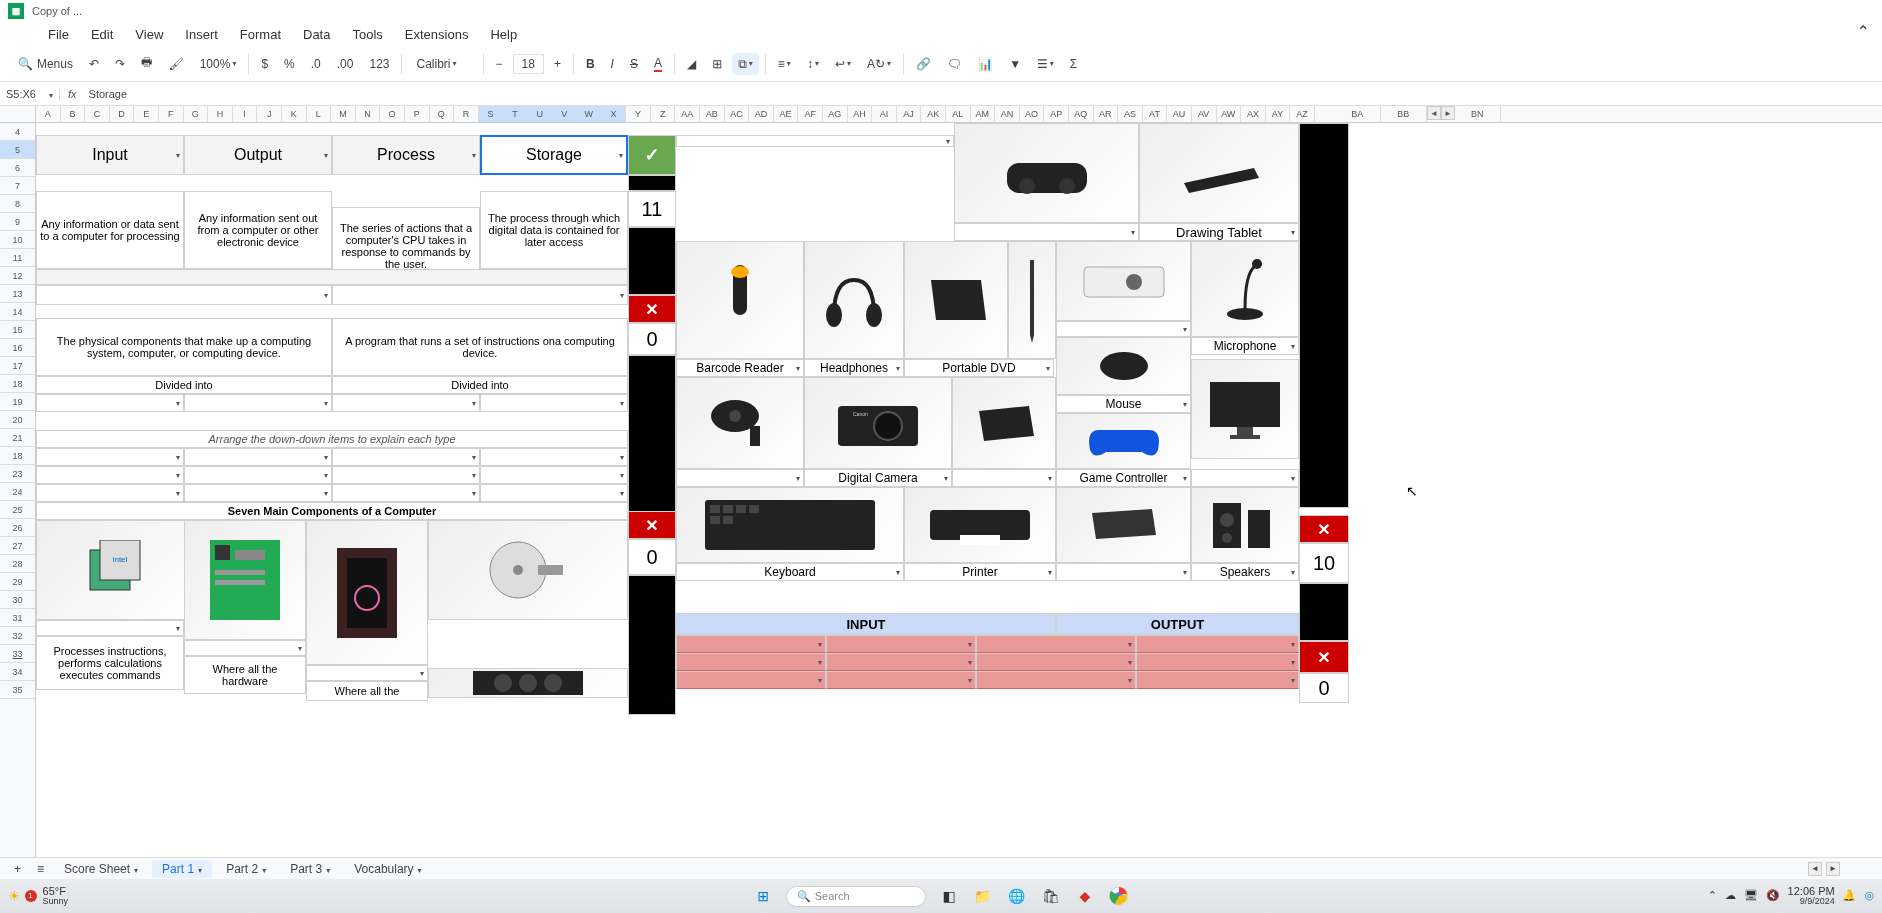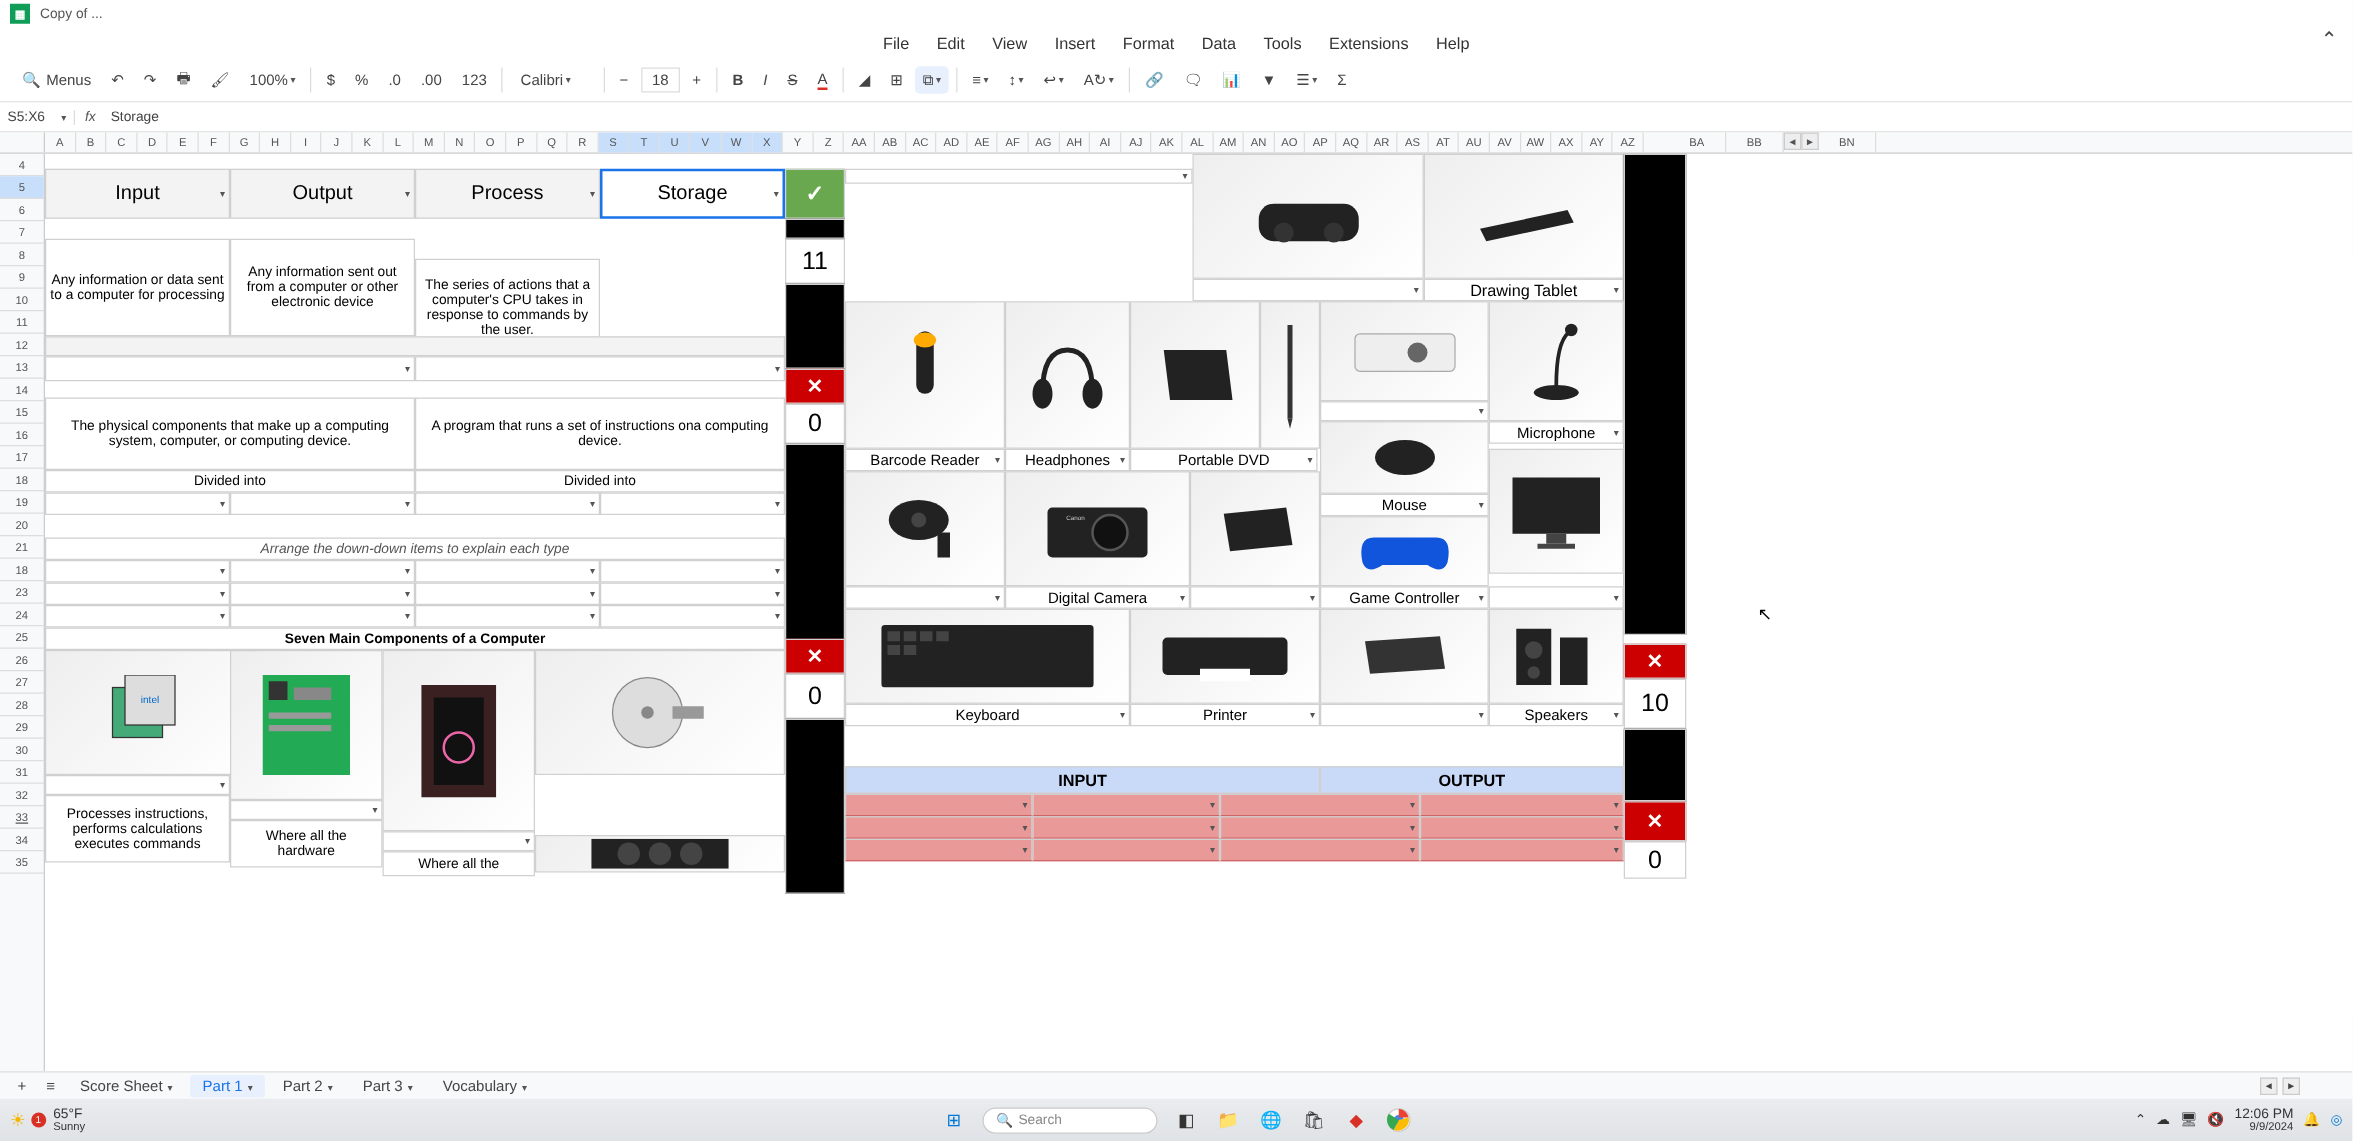--- a/index.html
+++ b/index.html
@@ -1,21 +1,21 @@
 <!DOCTYPE html>
 <html><head>
 <meta charset="utf-8">
 <style>
 * { margin: 0; padding: 0; box-sizing: border-box; }
 body { font-family: Arial, sans-serif; background: #f8f9fa; overflow: hidden; }
 
 
 .titlebar { height: 22px; background: #fff; display: flex; align-items: center; padding: 0 8px; font-size: 11px; color: #555; }
 .titlebar .doc-icon { width: 16px; height: 16px; background: #0f9d58; margin-right: 8px; display: flex; align-items: center; justify-content: center; color: #fff; font-size: 9px; font-weight: bold; }
-.menubar { height: 24px; background: #fff; display: flex; align-items: center; padding: 0 48px; font-size: 13px; color: #333; gap: 22px; justify-content: center; }
+.menubar { height: 24px; background: #fff; display: flex; align-items: center; padding: 0 48px; font-size: 13px; color: #333; gap: 22px; }
 .menubar span { cursor: pointer; }
 .menubar-minimize { position: absolute; right: 12px; top: 22px; font-size: 16px; color: #444; cursor: pointer; }
 
 
 .toolbar { height: 36px; background: #fff; border-bottom: 1px solid #ddd; display: flex; align-items: center; padding: 0 12px; gap: 4px; font-size: 12px; color: #444; }
 .tb-btn { padding: 4px 6px; cursor: pointer; display: flex; align-items: center; border-radius: 3px; }
 .tb-sep { width: 1px; height: 20px; background: #ddd; margin: 0 2px; }
 .tb-zoom { padding: 2px 6px; }
 .tb-font { padding: 2px 20px 2px 8px; position: relative; min-width: 60px; }
 .tb-fontsize { border: 1px solid #ddd; padding: 2px 8px; min-width: 24px; text-align: center; }
@@ -270,20 +270,21 @@
     <div class="cell hdr-cat dd sel-storage" style="left:444px;top:12px;width:148px;height:40px">Storage</div>
 
     <div class="cell green-check" style="left:592px;top:12px;width:48px;height:40px">✓</div>
     <div class="cell black" style="left:592px;top:52px;width:48px;height:16px"></div>
     <div class="cell score" style="left:592px;top:68px;width:48px;height:36px">11</div>
     <div class="cell black" style="left:592px;top:104px;width:48px;height:68px"></div>
 
     <div class="cell" style="left:0;top:68px;width:148px;height:78px">Any information or data sent to a computer for processing</div>
     <div class="cell" style="left:148px;top:68px;width:148px;height:78px">Any information sent out from a computer or other electronic device</div>
     <div class="cell" style="left:296px;top:84px;width:148px;height:78px">The series of actions that a computer's CPU takes in response to commands by the user.</div>
+    <div class="cell" style="left:444px;top:68px;width:148px;height:78px">The process through which digital data is contained for later access</div>
 
     <div class="cell" style="left:0;top:146px;width:592px;height:16px;background:#f3f3f3"></div>
 
     <div class="cell dd" style="left:0;top:162px;width:296px;height:20px"></div>
     <div class="cell dd" style="left:296px;top:162px;width:296px;height:20px"></div>
     <div class="cell red-x" style="left:592px;top:172px;width:48px;height:28px">✕</div>
     <div class="cell score" style="left:592px;top:200px;width:48px;height:32px">0</div>
     <div class="cell black" style="left:592px;top:232px;width:48px;height:170px"></div>
 
     <div class="cell" style="left:0;top:195px;width:296px;height:58px">The physical components that make up a computing system, computer, or computing device.</div>

